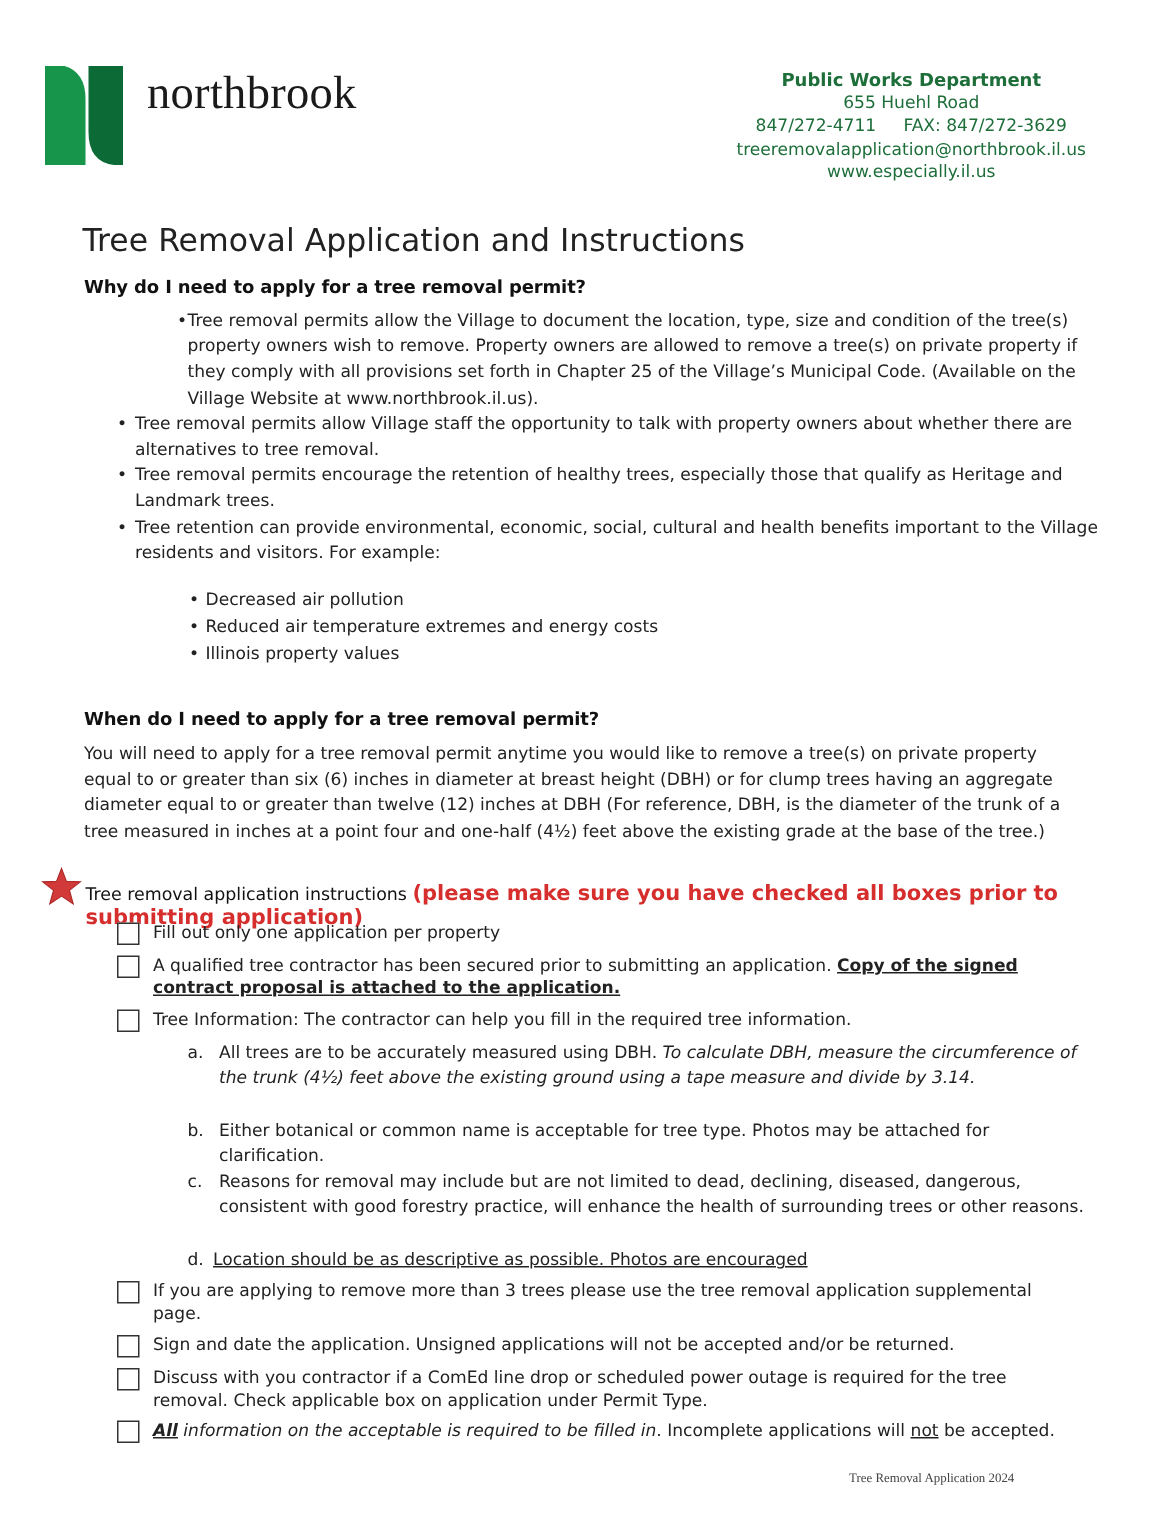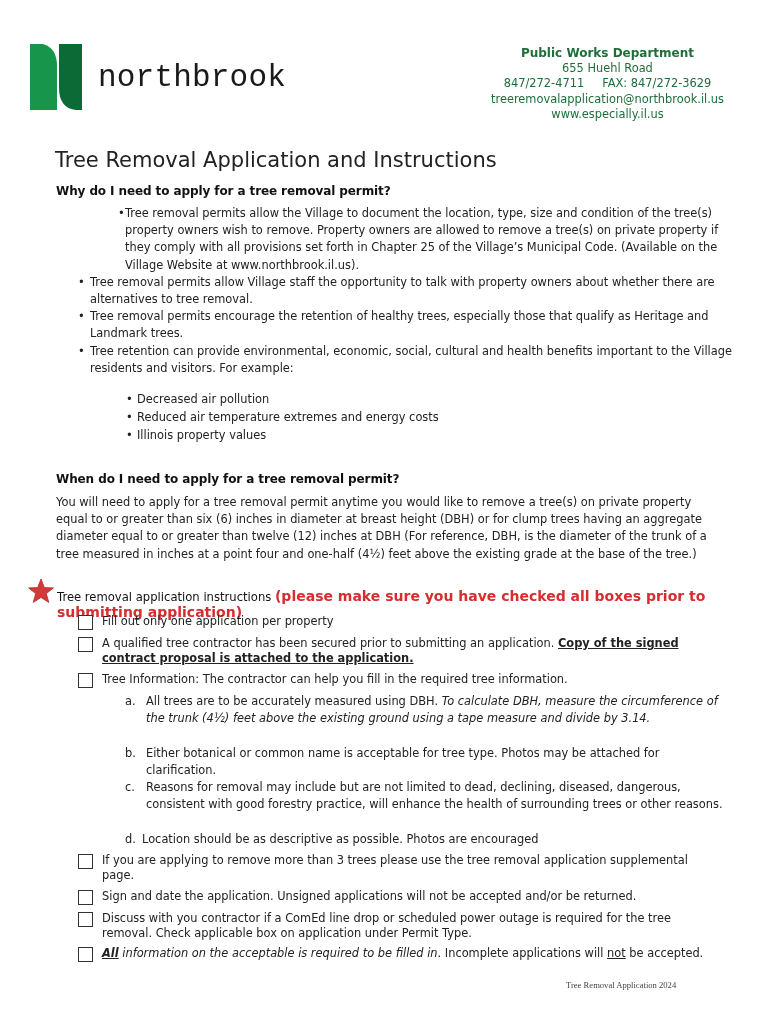--- a/index.html
+++ b/index.html
@@ -1,20 +1,20 @@
 <!DOCTYPE html>
 <html><head>
 <meta charset="utf-8">
 <style>
   html, body { margin:0; padding:0; background:#ffffff; }
   body { width:770px; height:1024px; position:relative; overflow:hidden;
          font-family:"DejaVu Sans", sans-serif; color:#222; }
   .logo { position:absolute; left:30px; top:44px; width:60px; height:66px; }
-  .logo-word { position:absolute; left:98px; top:60px; font-size:31px; letter-spacing:0.2px;
-               color:#1a1a1a; font-family:Liberation Mono, monospace; font-weight:400; }
+  .logo-word { position:absolute; left:98px; top:44px; font-size:31px; letter-spacing:0.2px;
+               color:#1a1a1a; font-family:Liberation Serif, serif; font-weight:400; }
   .contact { position:absolute; right:46px; top:46px; text-align:center; color:#1e6e3a;
              font-size:11.4px; line-height:15.2px; }
   .contact .dept { font-weight:bold; font-size:12px; }
   .title { position:absolute; left:55px; top:148px; font-size:21px; color:#222; }
   .h2 { position:absolute; left:56px; font-size:12px; font-weight:bold; color:#111; letter-spacing:-0.1px;}
   .para { position:absolute; font-size:11.4px; line-height:17.2px; color:#222; }
   .bullets { position:absolute; left:78px; top:205px; width:660px; margin:0; padding:0; list-style:none; font-size:11.4px; line-height:17.2px; }
   .bullets li { position:relative; padding-left:12px; }
   .bullets li::before { content:"•"; position:absolute; left:0; }
   .bullets li.first { padding-left:7px; text-indent:0; }
@@ -27,21 +27,21 @@
   .star { position:absolute; left:27px; top:578px; width:28px; height:26px; }
   .check-item { position:absolute; left:78px; width:640px; font-size:11.4px; line-height:15.4px; }
   .box { position:absolute; left:0; top:1px; width:13px; height:13px; border:1.3px solid #333; background:#fff; cursor:pointer; }
   .check-item .txt { margin-left:24px; display:block; }
   .u { text-decoration:underline; }
   .bold { font-weight:bold; }
   .ital { font-style:italic; }
   .alpha { position:absolute; left:125px; width:600px; font-size:11.4px; line-height:17.2px; }
   .alpha .lbl { position:absolute; left:0; }
   .alpha .body { display:block; margin-left:21px; }
-  .alpha.d .body { margin-left:17px; }
+  .alpha.d .body { margin-left:17px;text-decoration:underline; }
   .footer { position:absolute; left:566px; top:980px; font-family:"Liberation Serif", serif; font-size:8.6px; color:#444; }
 </style>
 </head>
 <body>
 
 <svg class="logo" viewBox="0 0 60 66">
   <path d="M0 0 H13 Q27 4 27 22 V66 H0 Z" fill="#17954a"></path>
   <path d="M29 0 H52 V66 H46 Q29 64 29 44 Z" fill="#0b6a35"></path>
 </svg>
 <div class="logo-word">northbrook</div>

